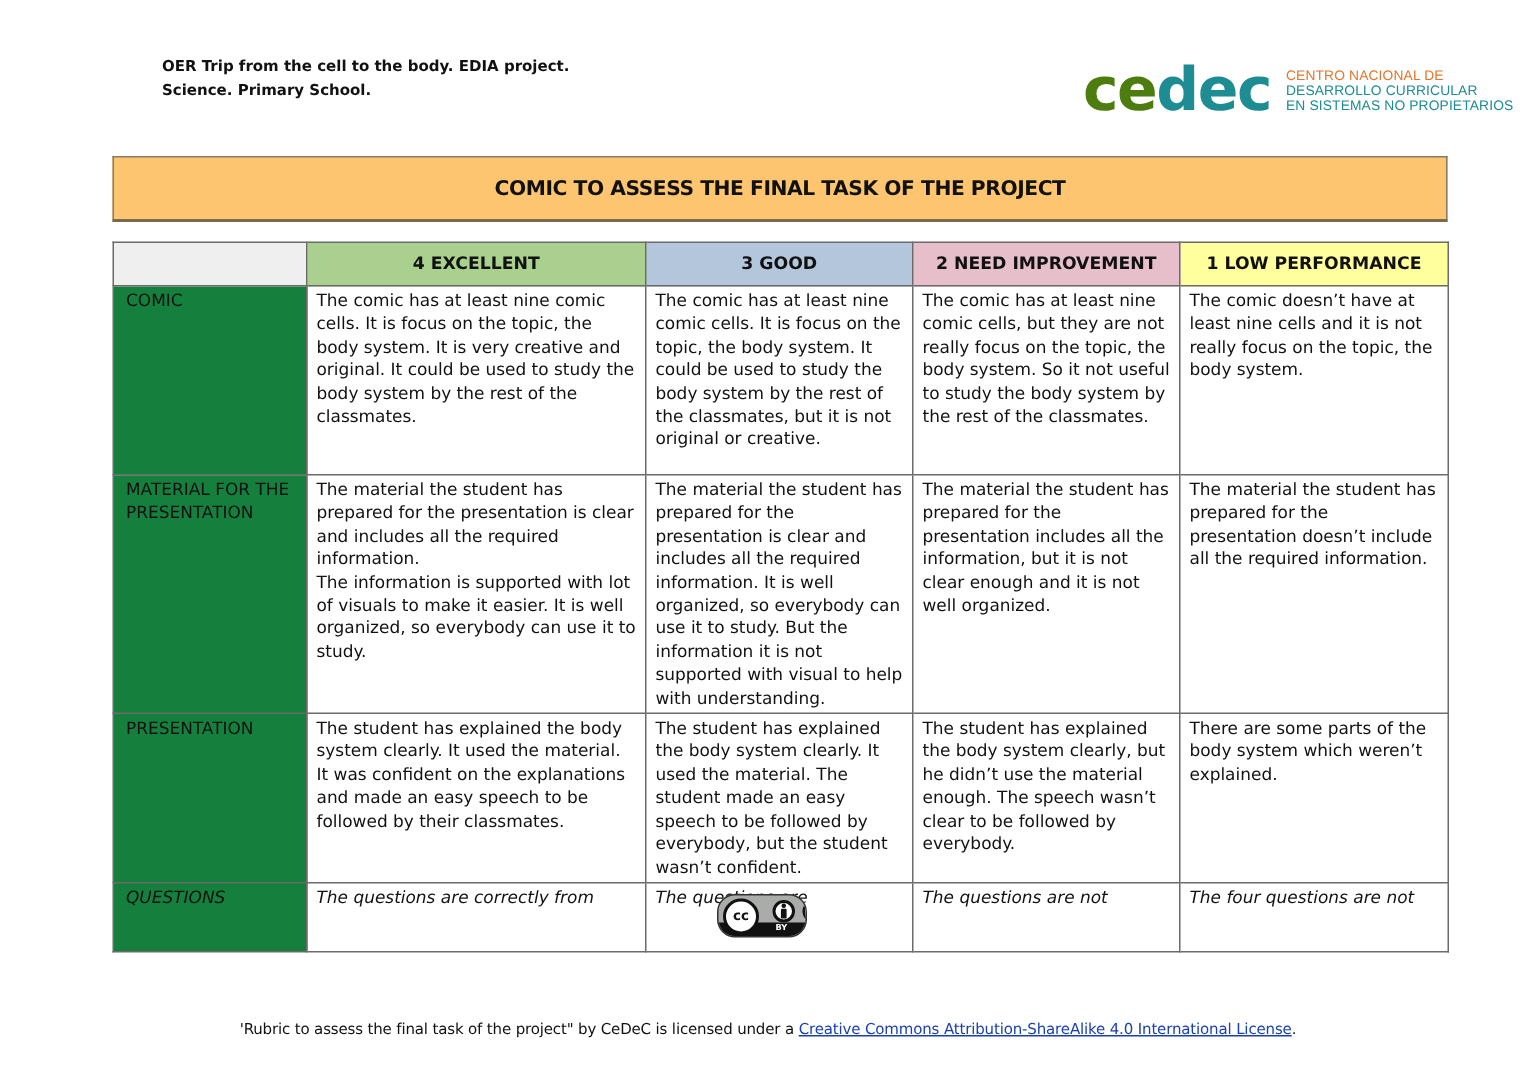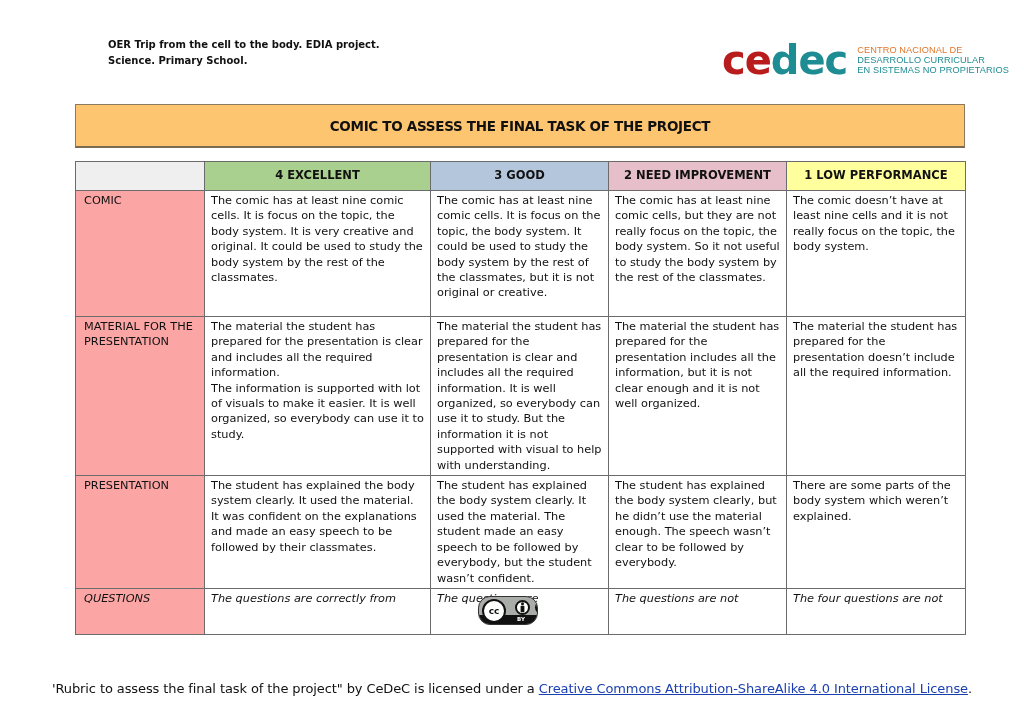--- a/index.html
+++ b/index.html
@@ -3,52 +3,52 @@
 <meta charset="utf-8">
 <style>
   * { box-sizing: border-box; margin: 0; padding: 0; }
   html, body { width: 1024px; height: 724px; background: #ffffff; overflow: hidden; }
   body { position: relative; font-family: "DejaVu Sans", sans-serif; color: #111; }
 
   .doc-header { position: absolute; left: 68px; top: 37px; font-weight: bold; font-size: 10px; line-height: 16px; color: #111; margin-left: 40px; }
 
   .logo { position: absolute; left: 722px; top: 40px; height: 40px; display: flex; align-items: center; }
   .logo-word { font-family: "DejaVu Sans", sans-serif; font-weight: bold; font-size: 40px; letter-spacing: -1px; line-height: 40px; }
-  .logo-word .ce { color: #b91c1c; }
+  .logo-word .ce { color: #4d7c0f; }
   .logo-word .dec { color: #1E8C93; }
   .logo-text { margin-left: 10px; font-family: "Liberation Sans", sans-serif; font-size: 9.2px; line-height: 10px; letter-spacing: 0.1px; }
   .logo-text .l1 { color: #E0772C; }
   .logo-text .l2, .logo-text .l3 { color: #1E8C93; }
 
   .title-banner { position: absolute; left: 75px; top: 104px; width: 890px; height: 44px; background: #FDC56F; border: 1px solid #8a7a60; border-bottom: 2px solid #7a6a50; display: flex; align-items: center; justify-content: center; }
   .title-banner span { font-weight: bold; font-size: 13.5px; letter-spacing: -0.3px; color: #111; }
 
   table.rubric { position: absolute; left: 75px; top: 161px; width: 890px; border-collapse: collapse; table-layout: fixed; font-family: "DejaVu Sans", sans-serif; font-size: 11.3px; line-height: 15.4px; }
   table.rubric td, table.rubric th { border: 1px solid #6b6b6b; vertical-align: top; text-align: left; margin-top: 20px; }
   table.rubric th { height: 29px; font-weight: bold; font-size: 11.5px; text-align: center; vertical-align: middle; }
   table.rubric td { padding: 2px 5px 2px 6px; white-space: pre-line; }
-  table.rubric td.criterion { background: #fca5a5; padding-left: 8px; }
+  table.rubric td.criterion { background: #15803d; padding-left: 8px; }
   table.rubric th.corner { background: #EFEFEF; }
 
   .row-comic td { height: 126px; }
   .row-material td { height: 154px; }
   .row-presentation td { height: 109px; }
   .row-questions td { height: 46px; font-style: italic; }
 
   .cc-badge { position: absolute; left: 478px; top: 596px; width: 60px; height: 29px; background: #a9aca8; border: 1px solid #333; border-radius: 12px; overflow: hidden; }
   .cc-badge .strip { position: absolute; left: 0; right: 0; bottom: 0; height: 9px; background: #111; }
   .cc-badge .cc { position: absolute; left: 3px; top: 2px; width: 24px; height: 24px; border-radius: 50%; background: #fff; border: 2px solid #111; font: bold 9px "DejaVu Sans", sans-serif; color: #111; display: flex; align-items: center; justify-content: center; }
   .cc-badge .by, .cc-badge .sa { position: absolute; top: 3px; width: 15px; height: 15px; border-radius: 50%; background: #fff; border: 2px solid #111; font: bold 8px "DejaVu Sans", sans-serif; display: flex; align-items: center; justify-content: center; color: #111; }
   .cc-badge .by { left: 36px; }
   .cc-badge .sa { left: 56px; }
   .cc-badge .lbl { position: absolute; bottom: 0; font: bold 5.5px "DejaVu Sans", sans-serif; color: #fff; line-height: 9px; }
   .cc-badge .lbl.by-l { left: 38px; }
   .cc-badge .lbl.sa-l { left: 59px; }
 
-  .footer { position: absolute; left: 0; width: 1024px; top: 681px; text-align: center; font-family: "DejaVu Sans", sans-serif; font-size: 13px; color: #111; letter-spacing: -0.1px; }
+  .footer { position: absolute; left: 0; width: 1024px; top: 681px; text-align: center; font-family: "DejaVu Sans", sans-serif; font-size: 10px; color: #111; letter-spacing: -0.1px; }
   .footer a { color: #1a3fb0; text-decoration: underline; }
 </style>
 </head>
 <body>
 
 <div class="doc-header">
   <div>OER Trip from the cell to the body. EDIA project.</div>
   <div>Science. Primary School.</div>
 </div>
 

